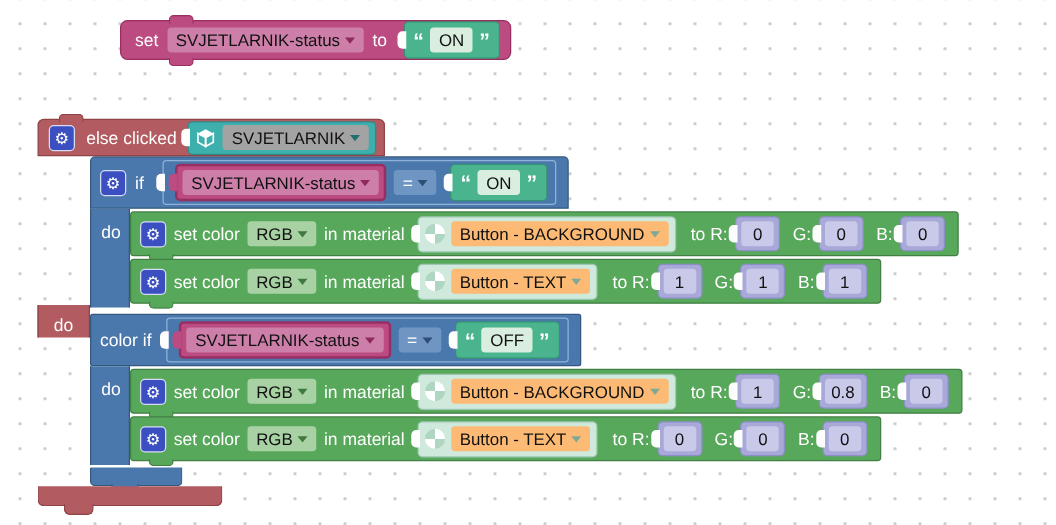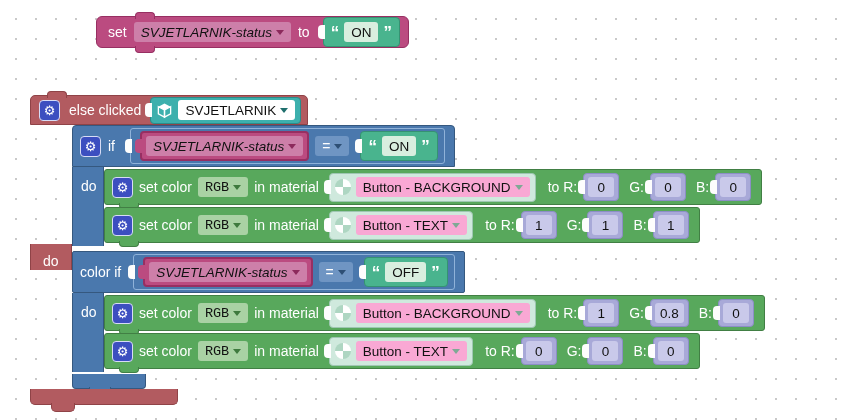--- a/index.html
+++ b/index.html
@@ -37,21 +37,21 @@
     background:#3c4fc0;border:1px solid #d7dcf5;color:#fff;font-size:13px;line-height:1;
   }
   
   .top-set{position:absolute;left:55px;top:16px;display:flex;align-items:center;margin-left:41px;}
   .pink-block{
     position:relative;display:flex;align-items:center;gap:7px;height:30px;
     background:#bb4b80;border:1px solid #972f62;border-radius:6px;padding:0 8px 0 11px;
   }
   .pink-block::before{content:"";position:absolute;top:-5px;left:38px;width:18px;height:6px;background:#bb4b80;border:1px solid #972f62;border-bottom:none;border-radius:4px 4px 0 0;}
   .pink-block::after{content:"";position:absolute;bottom:-6px;left:38px;width:18px;height:6px;background:#bb4b80;border:1px solid #972f62;border-top:none;border-radius:0 0 4px 4px;}
-  .pink-field{background:#cd7fa9;font-style:italic;}
+  .pink-field{background:#cd7fa9;}
   .arr-pink{border-top-color:#8c2a5c;}
   
   .str-block{
     position:relative;display:inline-flex;align-items:center;gap:5px;height:28px;
     background:#49b48e;border:1px solid #359272;border-radius:4px;padding:0 7px;
   }
   .str-block::before{content:"";position:absolute;left:-6px;top:50%;transform:translateY(-50%);width:7px;height:14px;background:#fdfdfd;border-radius:4px 0 0 4px;}
   .quote{color:#fff;font-size:17px;font-weight:bold;line-height:1;}
   .str-field{background:#d9eedf;height:20px;}
   
@@ -61,21 +61,21 @@
     background:#b25b60;border:1px solid #8f4347;border-radius:5px 5px 0 0;padding:0 6px 0 8px;
   }
   .red-header::before{content:"";position:absolute;top:-5px;left:16px;width:18px;height:6px;background:#b25b60;border:1px solid #8f4347;border-bottom:none;border-radius:4px 4px 0 0;}
   .red-body{display:flex;align-items:center;}
   .red-spine{width:42px;background:#b25b60;border-left:1px solid #8f4347;border-right:1px solid #8f4347;padding-top:8px;box-sizing:border-box;}
   .red-spine .lbl{padding-left:12px;}
   .red-footer{position:relative;width:146px;height:15px;background:#b25b60;border:1px solid #8f4347;border-top:none;border-radius:0 0 5px 5px;}
   .red-footer::after{content:"";position:absolute;bottom:-8px;left:20px;width:22px;height:8px;background:#b25b60;border:1px solid #8f4347;border-top:none;border-radius:0 0 5px 5px;}
   
   .obj-block{background:#3db0ad;border:1px solid #2b8c8a;height:25px;}
-  .obj-field{background:#ffffff;}
+  .obj-field{background:#a3a3a3;}
   .arr-obj{border-top-color:#1f6f6d;}
   
   .blue-assembly{width:max-content;padding-bottom:0;}
   .blue-header{
     display:flex;align-items:center;gap:7px;height:40px;width:max-content;
     background:#4a78ad;border:1px solid #35587f;border-radius:4px 4px 0 0;padding:0 9px 0 7px;
   }
   .blue-row{display:flex;align-items:flex-start;}
   .blue-spine{width:32px;align-self:stretch;background:#4a78ad;border-left:1px solid #35587f;border-right:1px solid #35587f;padding-top:10px;box-sizing:border-box;}
   .blue-spine .lbl{padding-left:8px;}
@@ -98,24 +98,24 @@
   .var-block::before{content:"";position:absolute;left:-7px;top:50%;transform:translateY(-50%);width:7px;height:14px;background:#bb4b80;border-radius:4px 0 0 4px;}
   .eq-field{background:#6f95c3;color:#fff;font-size:14px;}
   .arr-eq{border-top-color:#2d4f75;}
   
   .green-stack{display:flex;flex-direction:column;gap:2px;padding:2px 0 3px 0;}
   .grow{
     position:relative;display:flex;align-items:center;gap:6px;height:34px;width:max-content;
     background:#58a85c;border:1px solid #417f44;border-radius:3px;padding:0 10px 0 7px;
   }
   .grow::after{content:"";position:absolute;bottom:-5px;left:14px;width:18px;height:5px;background:#58a85c;border:1px solid #417f44;border-top:none;border-radius:0 0 4px 4px;}
-  .grn-field{background:#a9d2a4;font-family:Liberation Mono, monospace;}
+  .grn-field{background:#a9d2a4;}
   .arr-grn{border-top-color:#3e7a3e;}
   .mat{background:#cfe9dd;border:1px solid #9ec7b2;height:27px;}
-  .mat-field{background:#f9a8d4;}
+  .mat-field{background:#fdba74;}
   .arr-mat{border-top-color:#7fa995;}
   .sphere{
     width:16px;height:16px;border-radius:50%;flex:0 0 auto;
     background:conic-gradient(#ffffff 0 90deg,#aed6c2 90deg 180deg,#ffffff 180deg 270deg,#aed6c2 270deg 360deg);
   }
   .num{background:#a8a9d8;border:1px solid #8c8ec5;padding:0 4px;}
   .num-field{background:#c9c9ea;min-width:16px;justify-content:center;padding:0 5px;}
   .cube-svg{display:block;}
 </style>
 </head>

